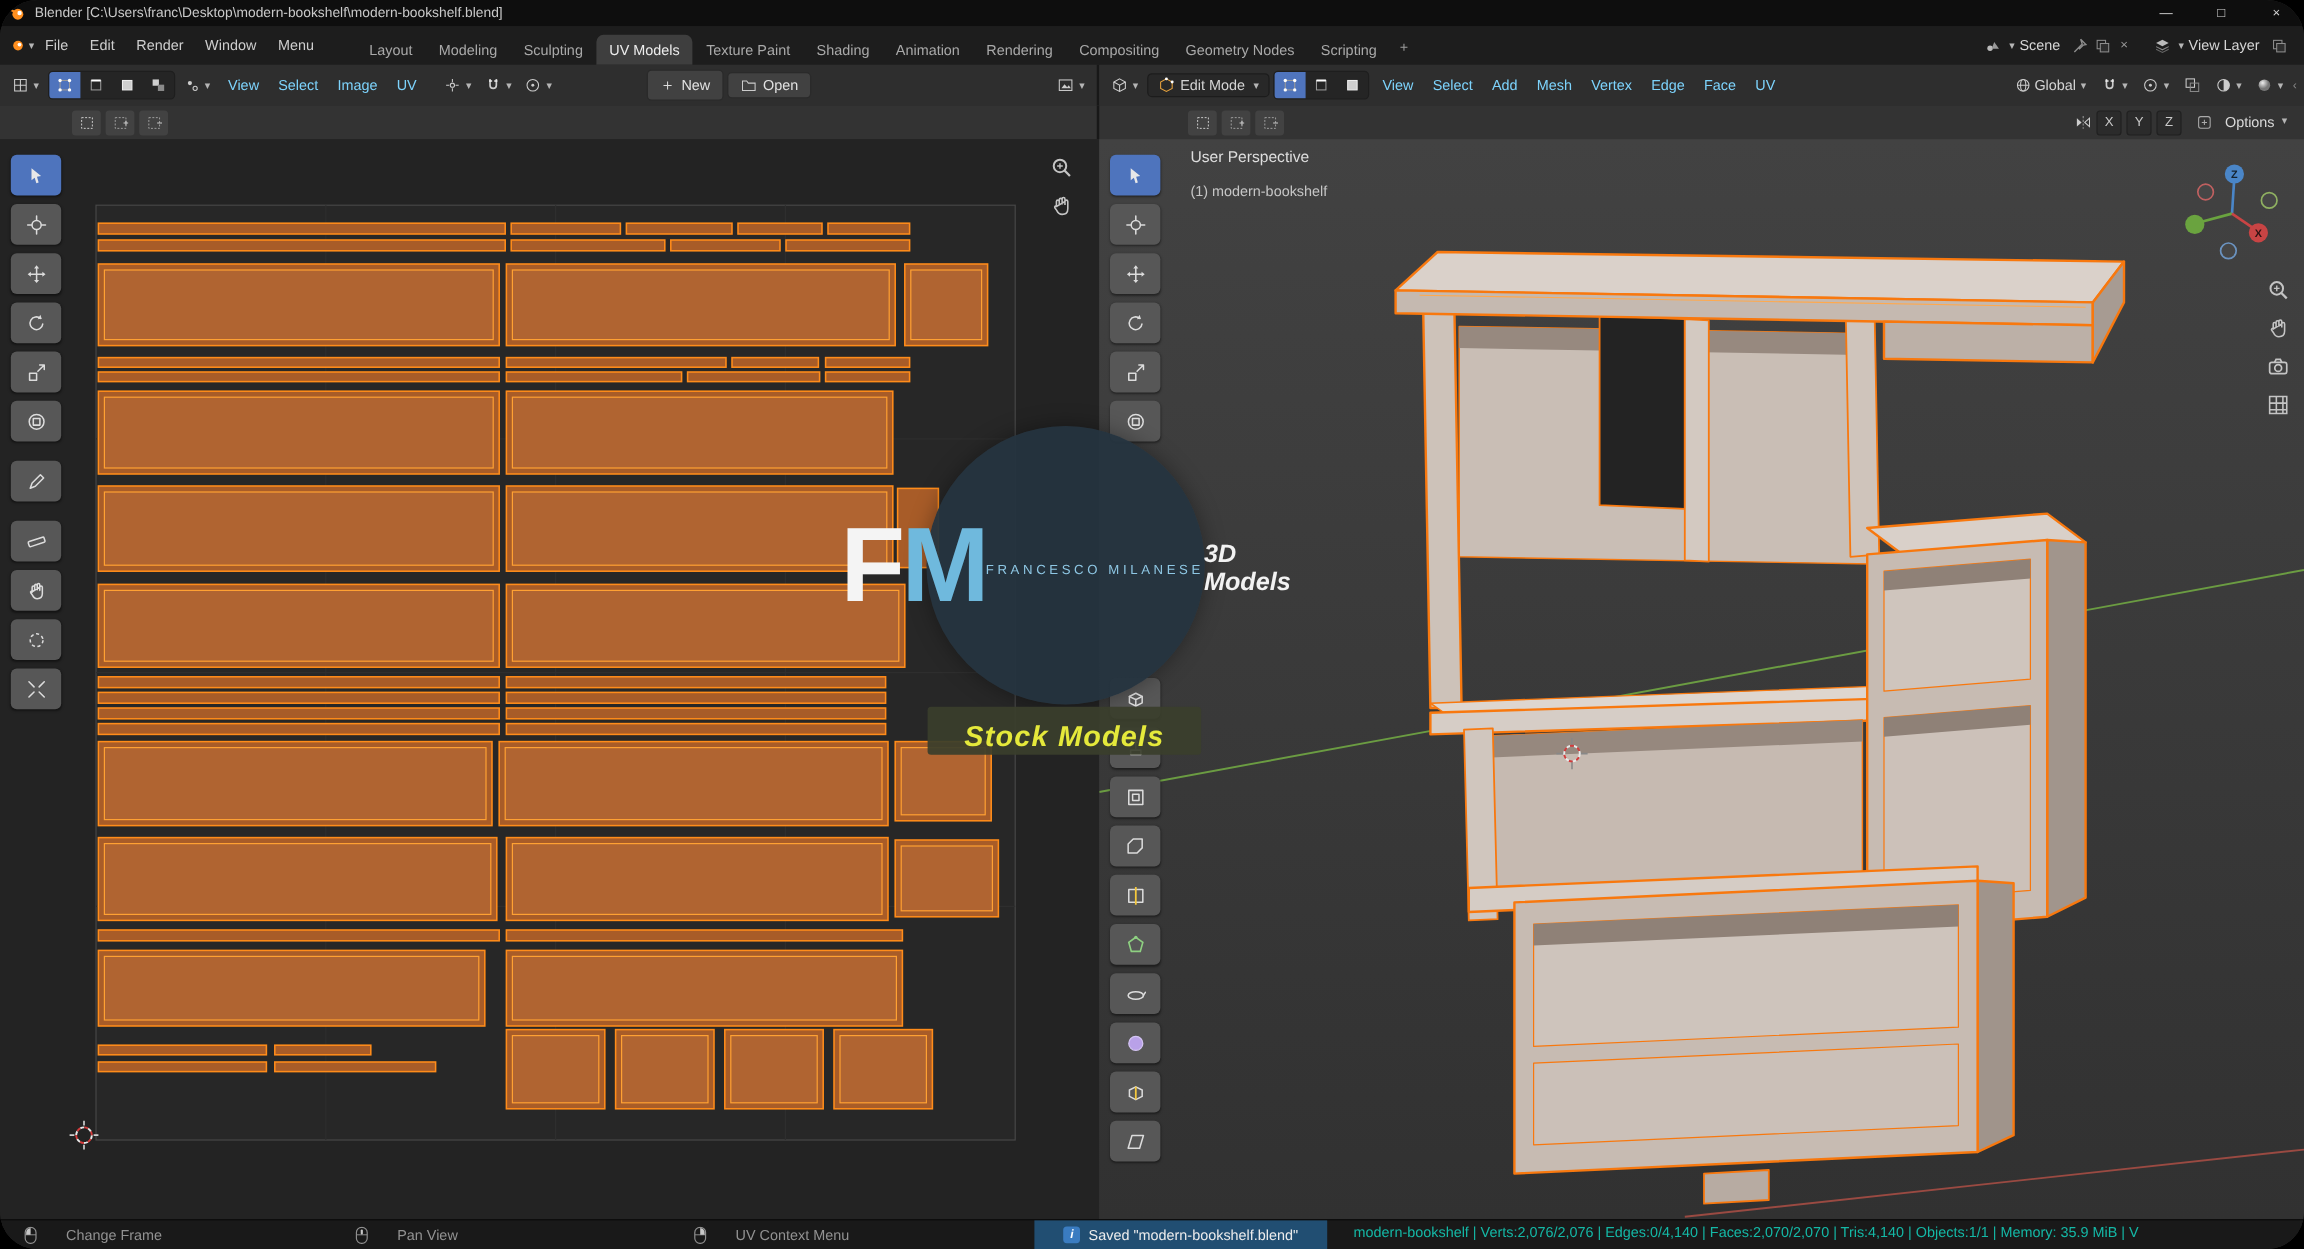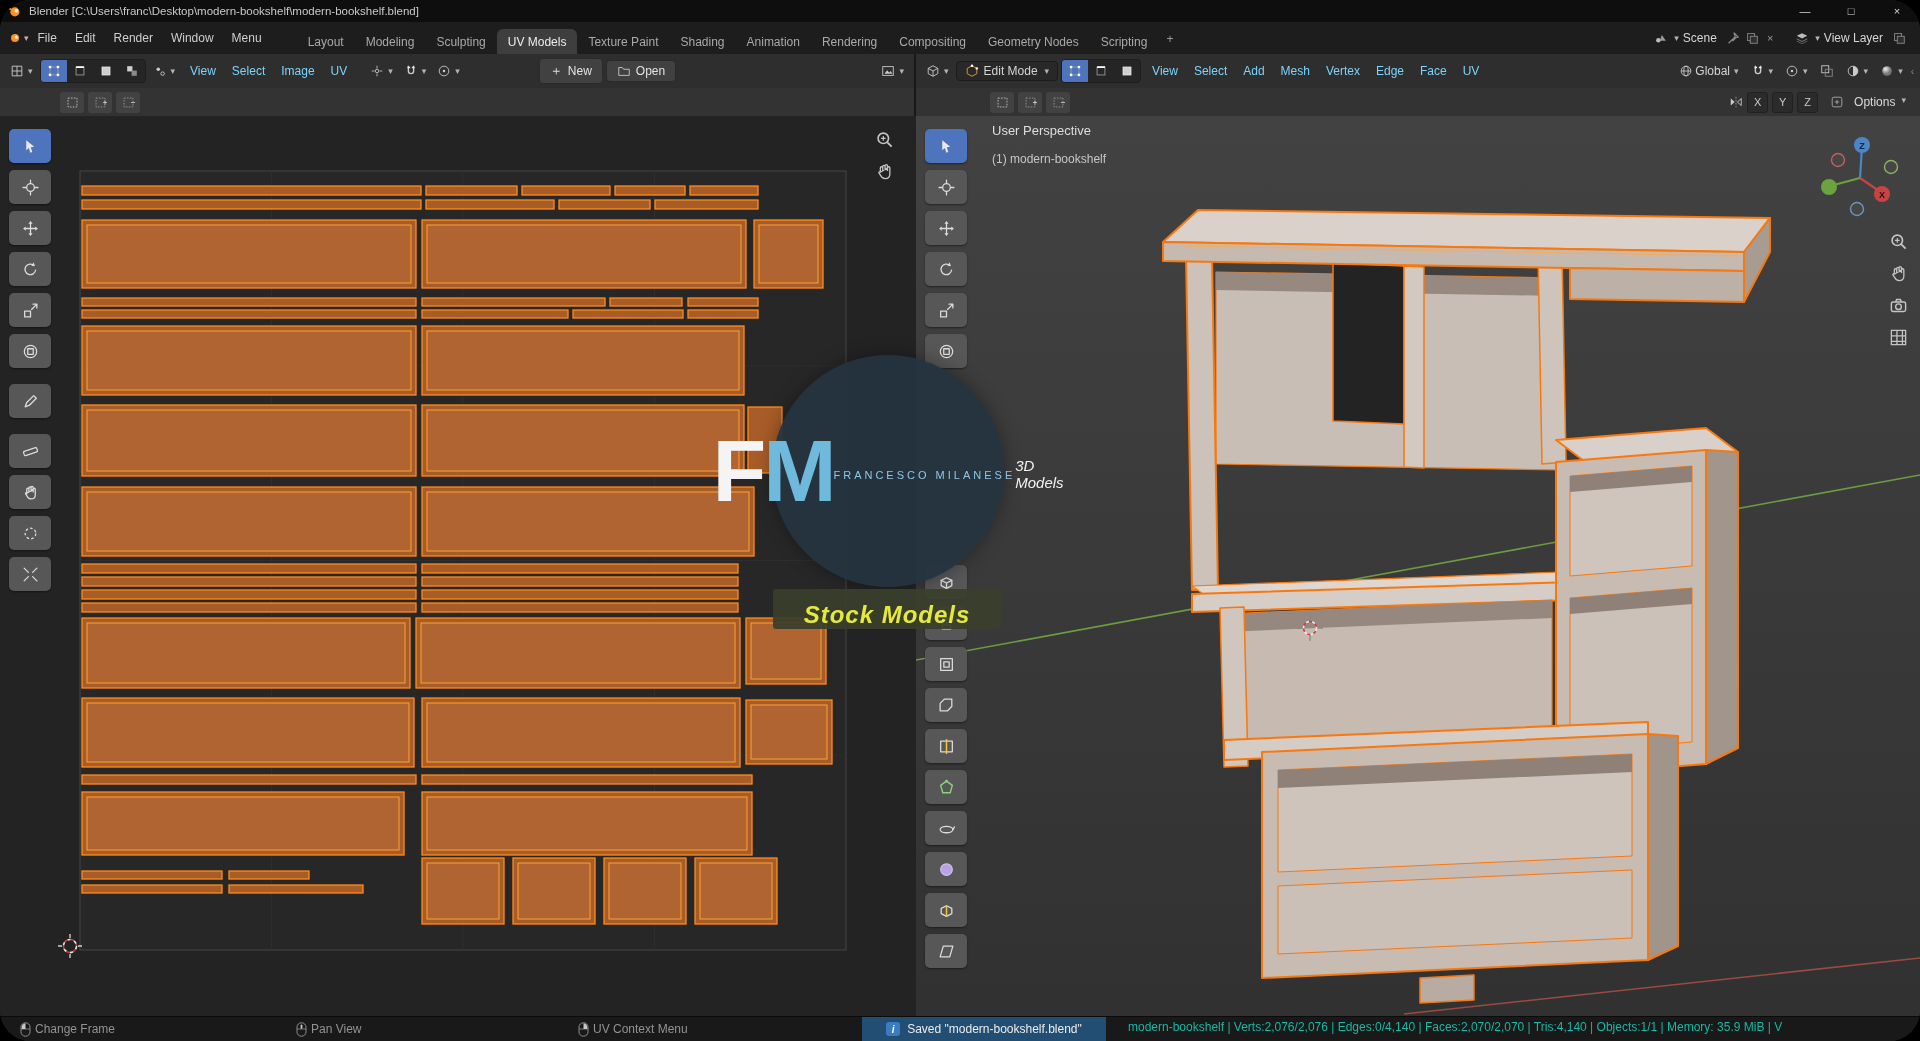--- a/index.html
+++ b/index.html
@@ -85,29 +85,29 @@
   .overlay-text .l2{font-size:12px;color:#c6c6c6;margin-top:16px}
 
   
   .wm-circle{position:absolute;left:772px;top:239px;width:232px;height:232px;border-radius:50%;
              background:rgba(37,52,63,.95);display:flex;flex-direction:row;align-items:center;
              justify-content:center;z-index:30;box-shadow:0 0 18px rgba(0,0,0,.35)}
   .wm-fm{font-size:88px;font-weight:bold;line-height:.85;letter-spacing:-3px}
   .wm-fm .f{color:#f4f4f4}
   .wm-fm .m{color:#6fb9dd}
   .wm-name{font-size:11px;color:#8ec7e4;letter-spacing:3px;margin-top:8px;white-space:nowrap}
-  .wm-models{font-size:15px;color:#f2f2f2;font-style:italic;margin-top:5px;font-weight:normal}
+  .wm-models{font-size:21px;color:#f2f2f2;font-style:italic;margin-top:5px;font-weight:bold}
   .wm-badge{position:absolute;left:773px;top:473px;width:228px;height:40px;border-radius:3px;
             background:rgba(58,62,44,.93);display:flex;align-items:flex-end;justify-content:center;z-index:31}
   .wm-badge span{color:#e5e93b;font-size:24px;font-weight:bold;font-style:italic;letter-spacing:1px}
 
   
   .statusbar{position:absolute;left:0;top:1016px;width:1920px;height:25px;background:#191919;
              border-top:1px solid #0b0b0b;box-sizing:border-box;color:#929292}
-  .hint{position:absolute;top:0;height:24px;display:flex;align-items:center;gap:4px;white-space:nowrap}
+  .hint{position:absolute;top:0;height:24px;display:flex;align-items:center;gap:24px;white-space:nowrap}
   .hint svg{width:11px;height:15px}
   .toast{position:absolute;left:862px;top:0;width:244px;height:24px;background:#214e72;color:#ececec;
          display:flex;align-items:center;justify-content:center;gap:7px}
   .toast-icon{width:14px;height:14px;background:#3a7cc1;border-radius:3px;color:#fff;font-size:10px;
               font-weight:bold;font-style:italic;display:flex;align-items:center;justify-content:center}
   .stats{position:absolute;left:1128px;right:0;top:0;height:20px;display:flex;align-items:center;
          color:#14b8a6;white-space:nowrap;overflow:hidden}
 </style>
 </head>
 <body>

